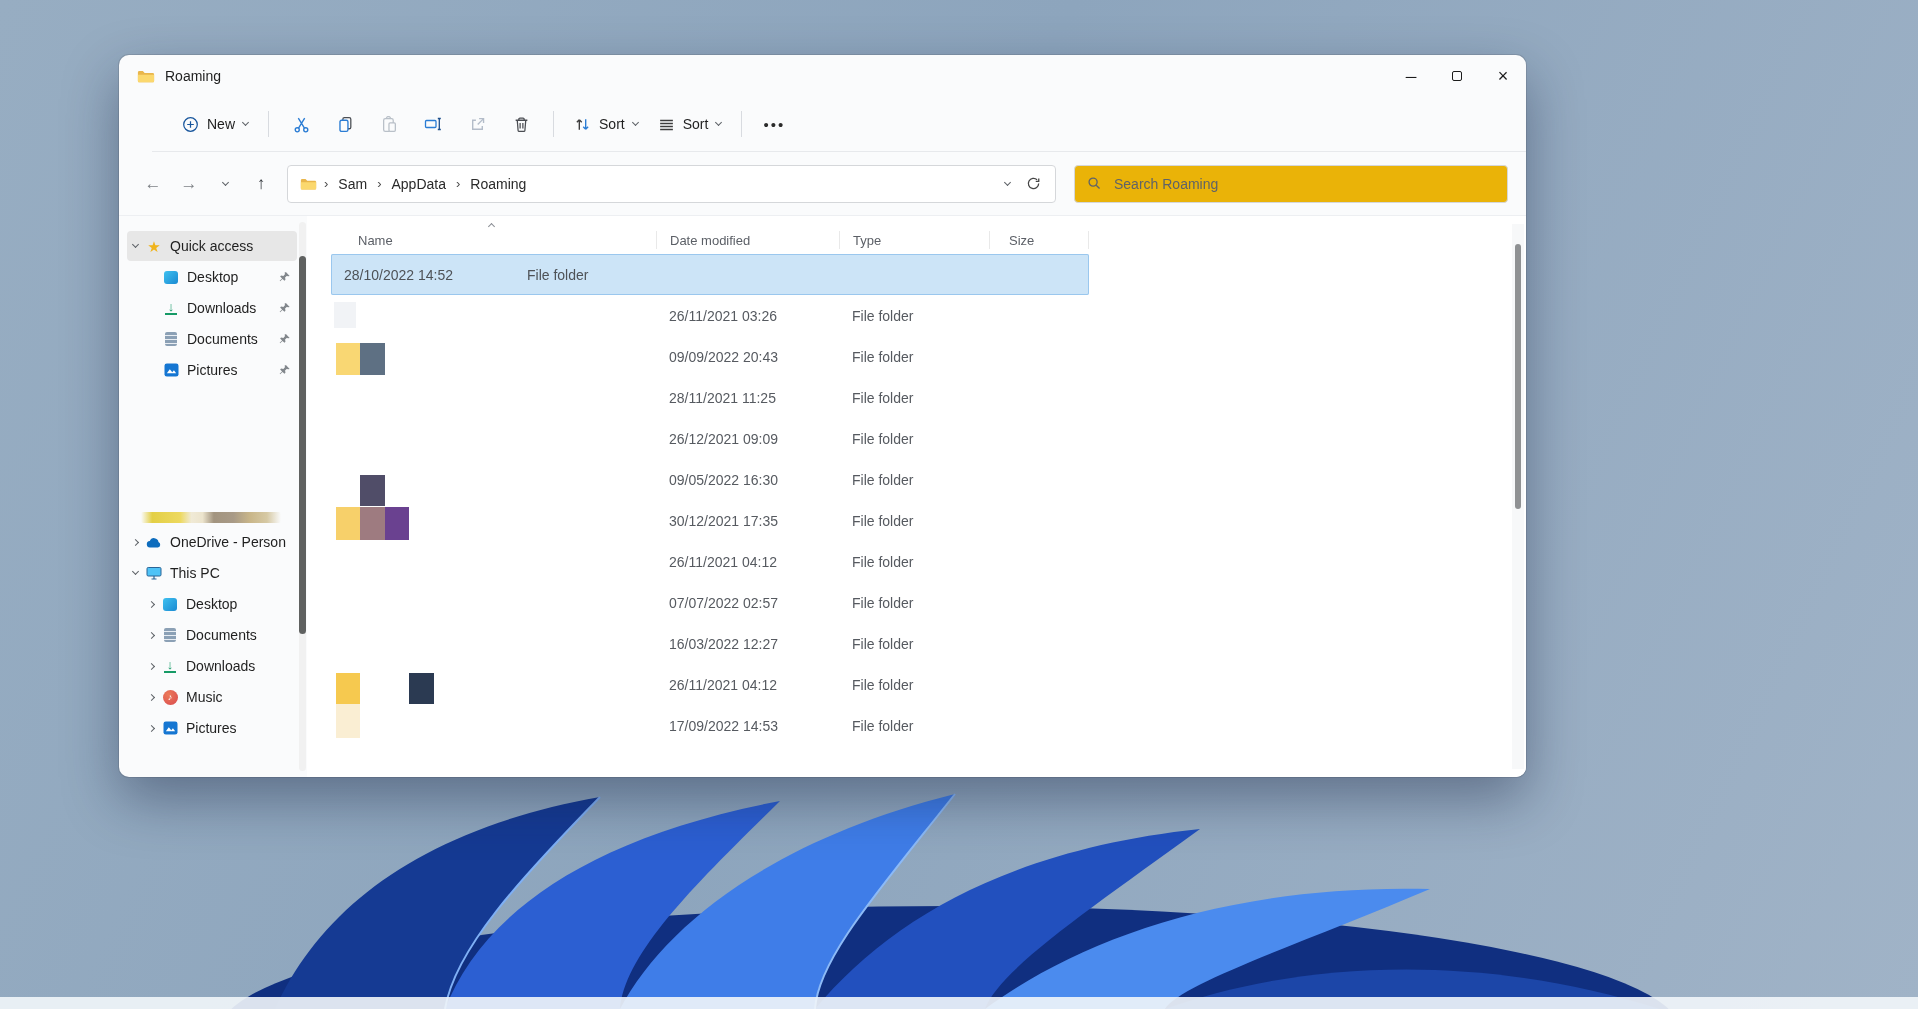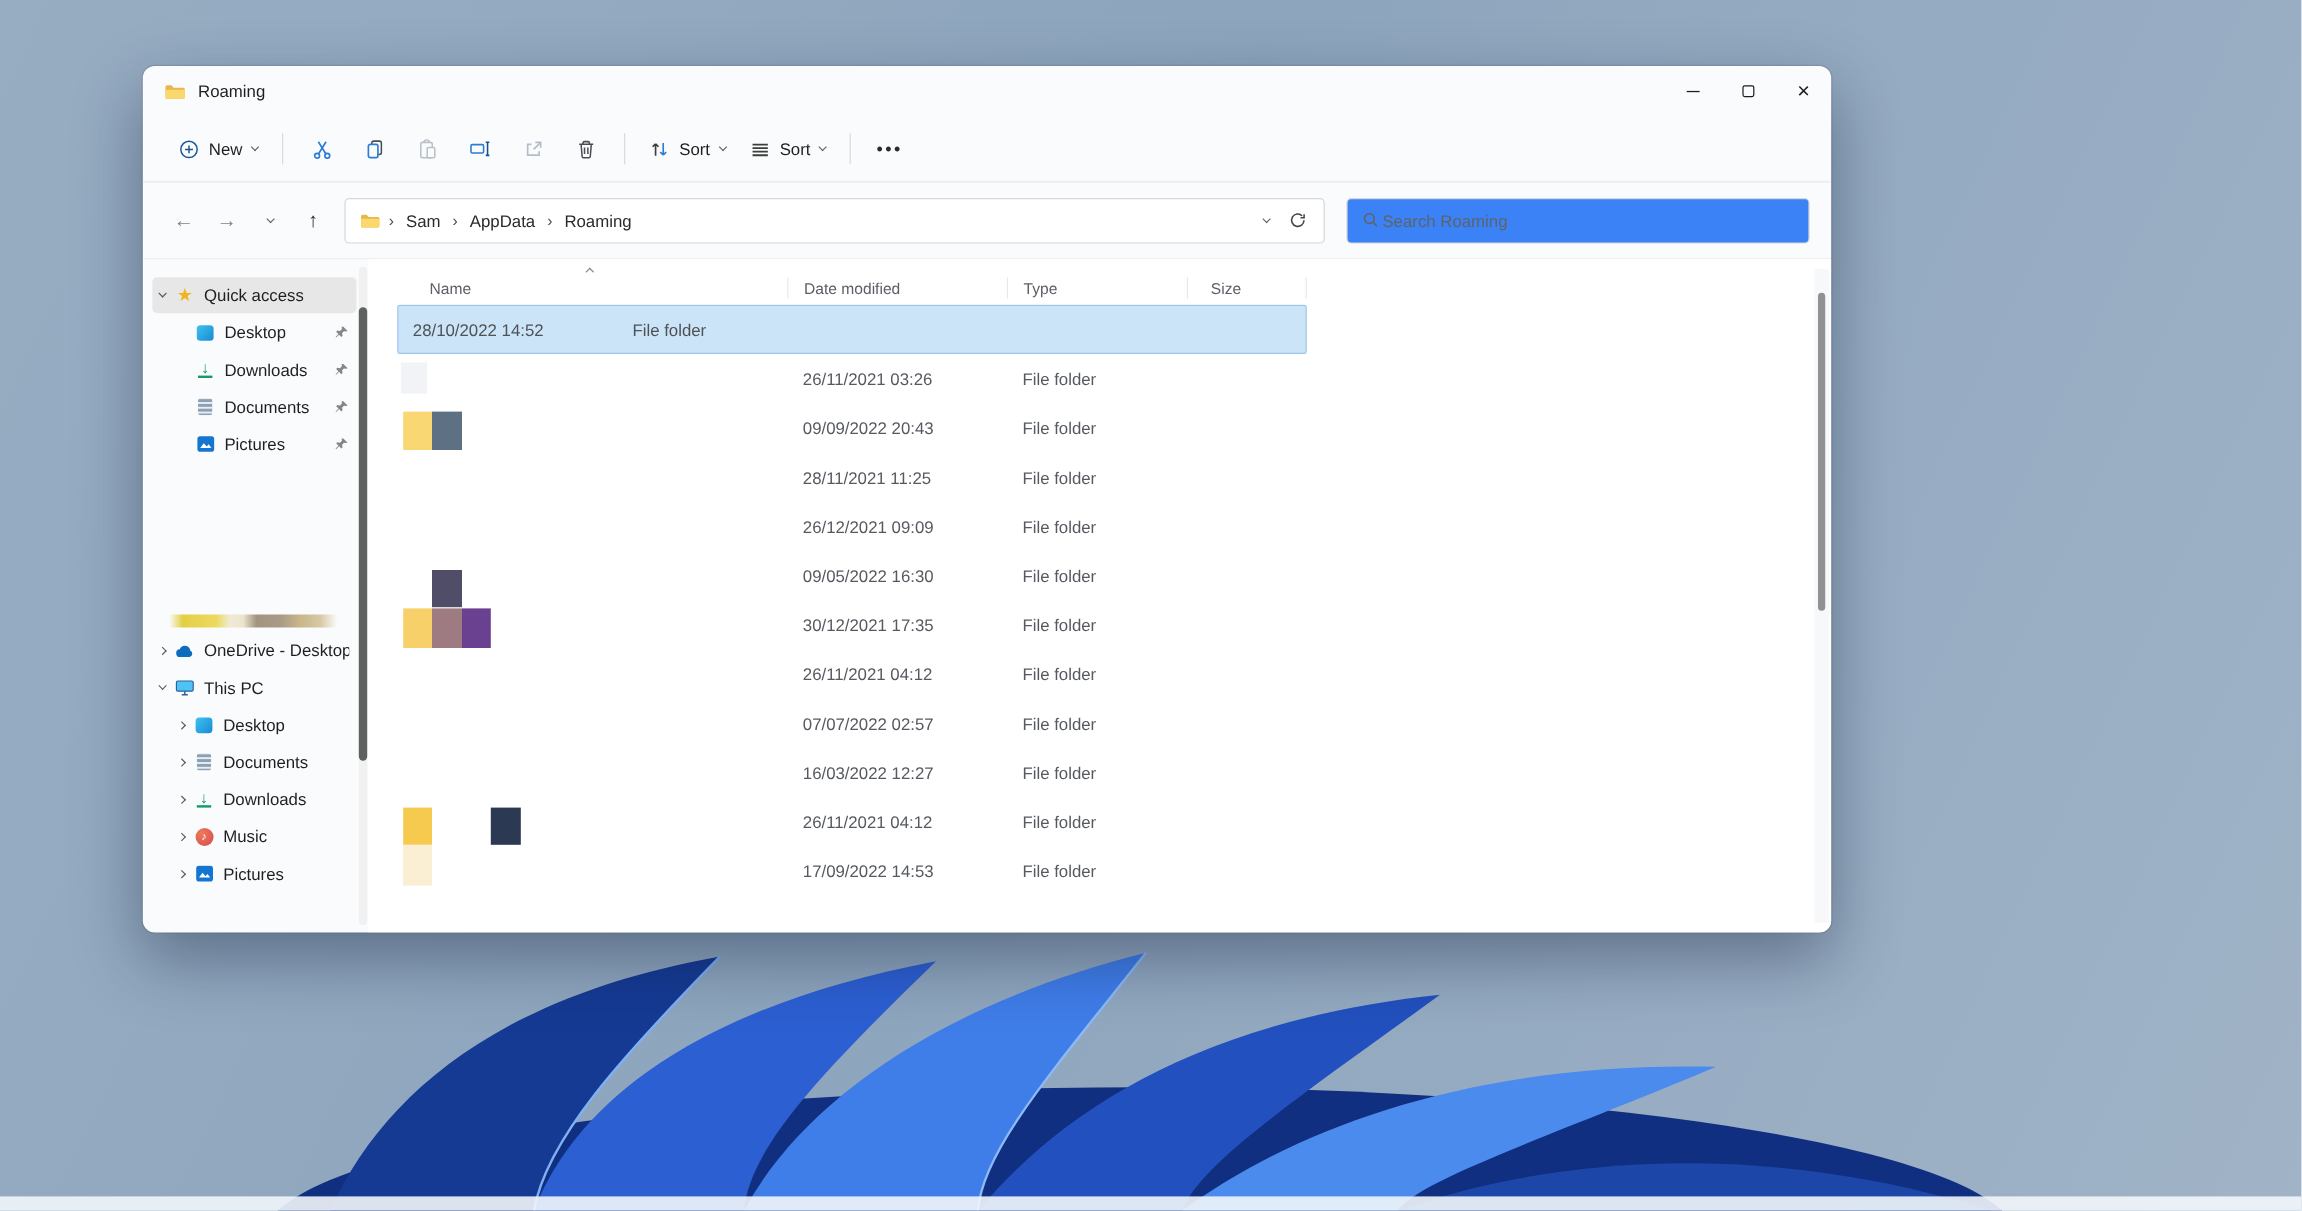--- a/index.html
+++ b/index.html
@@ -19,21 +19,21 @@
   .titlebar{height:42px;flex:0 0 auto;display:flex;align-items:center;padding-left:18px;}
   .title-text{margin-left:10px;font-size:14px;color:#1f1f1f;}
   .win-controls{margin-left:auto;display:flex;height:100%;}
   .win-btn{width:46px;height:100%;display:flex;align-items:center;justify-content:center;
            font-size:15px;color:#1b1b1b;cursor:default;}
   .max-glyph{width:10px;height:10px;border:1.2px solid #1b1b1b;border-radius:2px;}
   .win-btn.close{font-size:18px;}
 
   
   .commandbar{height:55px;flex:0 0 auto;display:flex;align-items:center;padding:0 14px 0 20px;
-              border-bottom:1px solid #e7e9ec;}
+              border-bottom:1px solid #e7e9ec;margin-left:33px;}
   .cmd-btn{display:flex;align-items:center;gap:8px;padding:7px 10px;border-radius:5px;
            font-size:14px;color:#1f1f1f;}
   .cmd-icon-btn{width:44px;height:38px;display:flex;align-items:center;justify-content:center;}
   .cmd-div{width:1px;height:26px;background:#d8dbe0;margin:0 10px;}
   .more-dots{font-size:15px;letter-spacing:2px;color:#2b2b2b;}
 
   
   .chev{display:inline-block;width:7px;height:7px;border-right:1.4px solid #5c6066;border-bottom:1.4px solid #5c6066;}
   .chev.down{transform:rotate(45deg);margin-top:-3px;}
   .chev.right{transform:rotate(-45deg);}
@@ -45,22 +45,22 @@
               border-bottom:1px solid #edeff2;}
   .nav-btn{width:32px;height:34px;display:flex;align-items:center;justify-content:center;
            font-size:17px;color:#7e8286;}
   .nav-btn.up{color:#2e3237;}
   .breadcrumb-bar{flex:1;height:38px;margin:0 14px 0 6px;background:#fff;border:1px solid #d5d7da;
                   border-radius:4px;display:flex;align-items:center;padding:0 12px;gap:7px;
                   font-size:14px;color:#2a2a2a;}
   .crumb{padding:2px 3px;}
   .crumb-sep{color:#4a4a4a;font-size:13px;}
   .bc-right{margin-left:auto;display:flex;align-items:center;gap:16px;padding-right:2px;}
-  .search-bar{width:386px;height:38px;background:#3b82f6;border:1px solid #d5d7da;border-radius:4px;
-              display:flex;align-items:center;padding:0 12px;}
+  .search-bar{width:434px;height:38px;background:#eab308;border:1px solid #d5d7da;border-radius:4px;
+              display:flex;align-items:center;padding:0 12px;gap:10px;}
   .search-bar input{border:none;outline:none;flex:1;font-size:14px;color:#333;background:transparent;}
   .search-bar input::placeholder{color:#5f6368;}
 
   
   .main{flex:1;min-height:0;display:flex;position:relative;}
 
   
   .sidebar{width:188px;flex:0 0 auto;position:relative;padding-top:14px;overflow:hidden;}
   .side-item{height:30px;margin:1px 10px 1px 8px;display:flex;align-items:center;gap:8px;
              border-radius:4px;font-size:14px;color:#1f1f1f;padding:0 6px;}
@@ -354,21 +354,21 @@
         <div class="spacer140"></div>
         <div class="side-band"></div>
 
         <div class="side-item">
           <span class="chev right sm"></span>
           <span class="icon16">
               <svg width="16" height="11" viewBox="0 0 16 11">
                 <path d="M4.2 10.5a3.2 3.2 0 0 1-.4-6.4A4.5 4.5 0 0 1 12.5 5a2.9 2.9 0 0 1-.6 5.5z" fill="#0d6cbd"></path>
               </svg>
             </span>
-          <span class="lbl">OneDrive - Desktop</span>
+          <span class="lbl">OneDrive - Person</span>
         </div>
         <div class="side-item">
           <span class="chev down sm"></span>
           <span class="icon16">
               <svg width="16" height="14" viewBox="0 0 16 14">
                 <rect x="1" y="1.5" width="14" height="8.5" rx="1.2" fill="#4fc3f7" stroke="#2a6496"></rect>
                 <path d="M5.5 13h5M8 10v3" stroke="#2a6496" stroke-width="1.2" fill="none"></path>
               </svg>
             </span>
           <span class="lbl">This PC</span>

